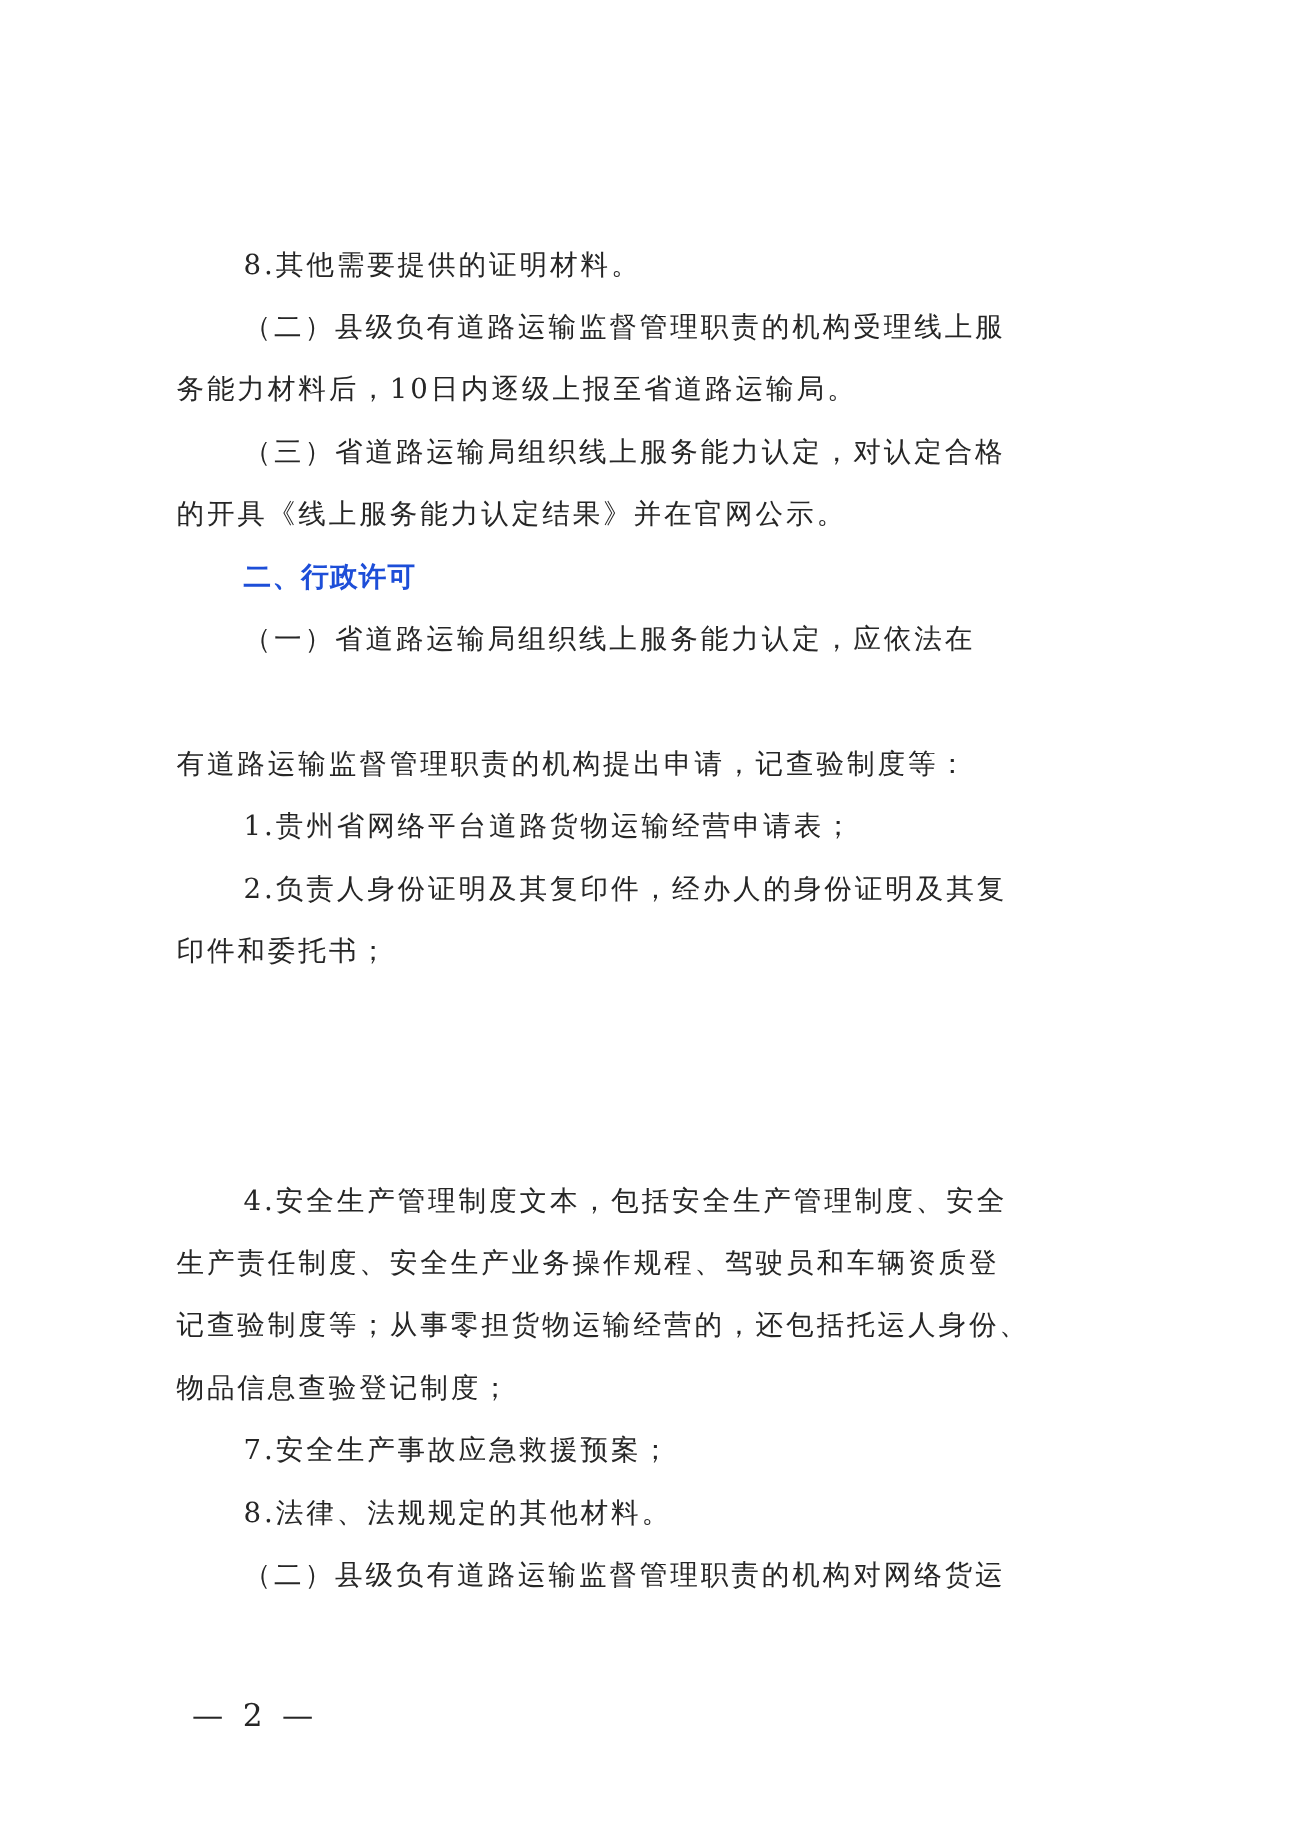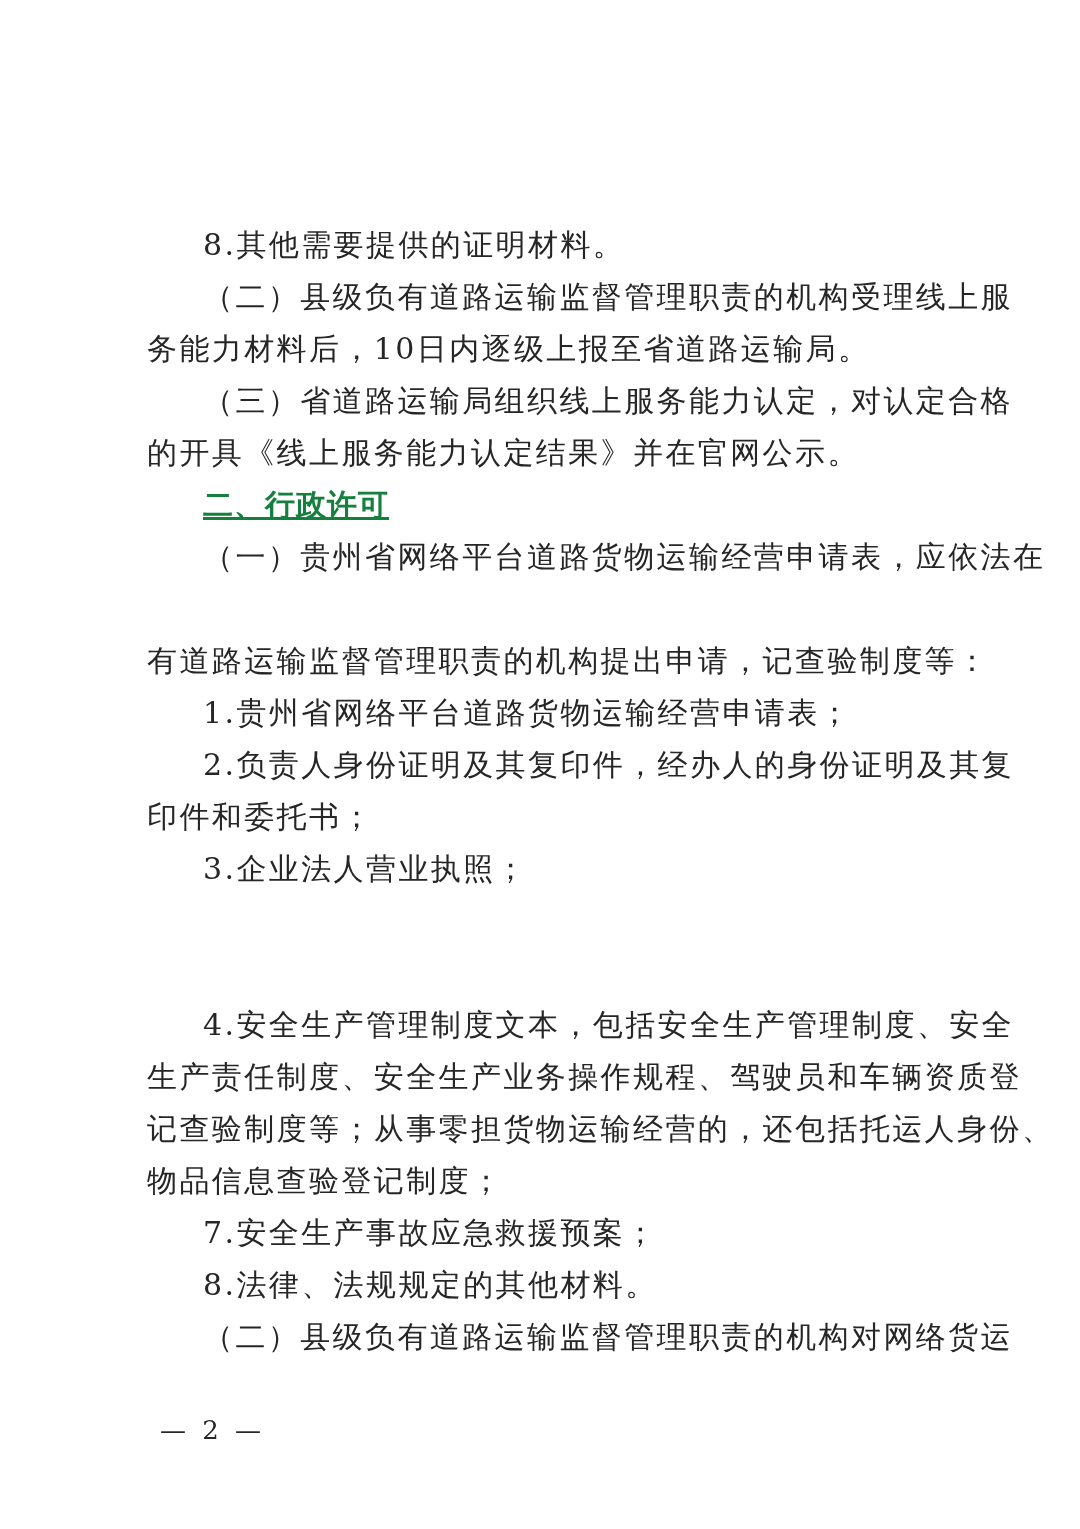--- a/index.html
+++ b/index.html
@@ -20,34 +20,32 @@
       left: 0; top: 0;
       width: 1080px;
       height: 1529px;
       background: #ffffff;
     }
     .line {
       position: absolute;
       left: 147px;
       width: 800px;
       height: 40px;
-      font-size: 30px;
+      font-size: 23px;
       line-height: 40px;
       letter-spacing: 2.4px;
       white-space: nowrap;
       color: #262626;
-      margin-top: 24px;
     }
     .indent { left: 203px; }
     .heading {
       font-family: "DejaVu Sans", "Liberation Sans", sans-serif;
       font-weight: bold;
-      color: #15803d;
+      color: #1d4ed8;
       letter-spacing: 1px;
-      text-decoration: underline;
     }
     .page-number {
       position: absolute;
       left: 160px;
       top: 1410px;
       font-size: 26px;
       line-height: 40px;
       letter-spacing: 4px;
       color: #262626;
       white-space: nowrap;
@@ -58,27 +56,26 @@
 
 <div class="page">
   <div class="line indent" style="top:201px">8.其他需要提供的证明材料。</div>
   <div class="line indent" style="top:253px">（二）县级负有道路运输监督管理职责的机构受理线上服</div>
   <div class="line" style="top:305px">务能力材料后，10日内逐级上报至省道路运输局。</div>
   <div class="line" style="top:409px">的开具《线上服务能力认定结果》并在官网公示。</div>
   <div class="line indent" style="top:357px">（三）省道路运输局组织线上服务能力认定，对认定合格</div>
 
   <div class="line indent heading" style="top:461px">二、行政许可</div>
 
-  <div class="line indent" style="top:513px">（一）贵州省网络平台道路货物运输经营申请表，应依法在</div>
+  <div class="line indent" style="top:513px">（一）省道路运输局组织线上服务能力认定，应依法在</div>
   <div class="line" style="top:617px">有道路运输监督管理职责的机构提出申请，记查验制度等：</div>
 
   <div class="line indent" style="top:669px">1.贵州省网络平台道路货物运输经营申请表；</div>
   <div class="line indent" style="top:721px">2.负责人身份证明及其复印件，经办人的身份证明及其复</div>
   <div class="line" style="top:773px">印件和委托书；</div>
-  <div class="line indent" style="top:825px">3.企业法人营业执照；</div>
   <div class="line indent" style="top:981px">4.安全生产管理制度文本，包括安全生产管理制度、安全</div>
   <div class="line" style="top:1033px">生产责任制度、安全生产业务操作规程、驾驶员和车辆资质登</div>
   <div class="line" style="top:1085px">记查验制度等；从事零担货物运输经营的，还包括托运人身份、</div>
   <div class="line" style="top:1137px">物品信息查验登记制度；</div>
   <div class="line indent" style="top:1189px">7.安全生产事故应急救援预案；</div>
   <div class="line indent" style="top:1241px">8.法律、法规规定的其他材料。</div>
 
   <div class="line indent" style="top:1293px">（二）县级负有道路运输监督管理职责的机构对网络货运</div>
 
   <div class="page-number">— 2 —</div>

